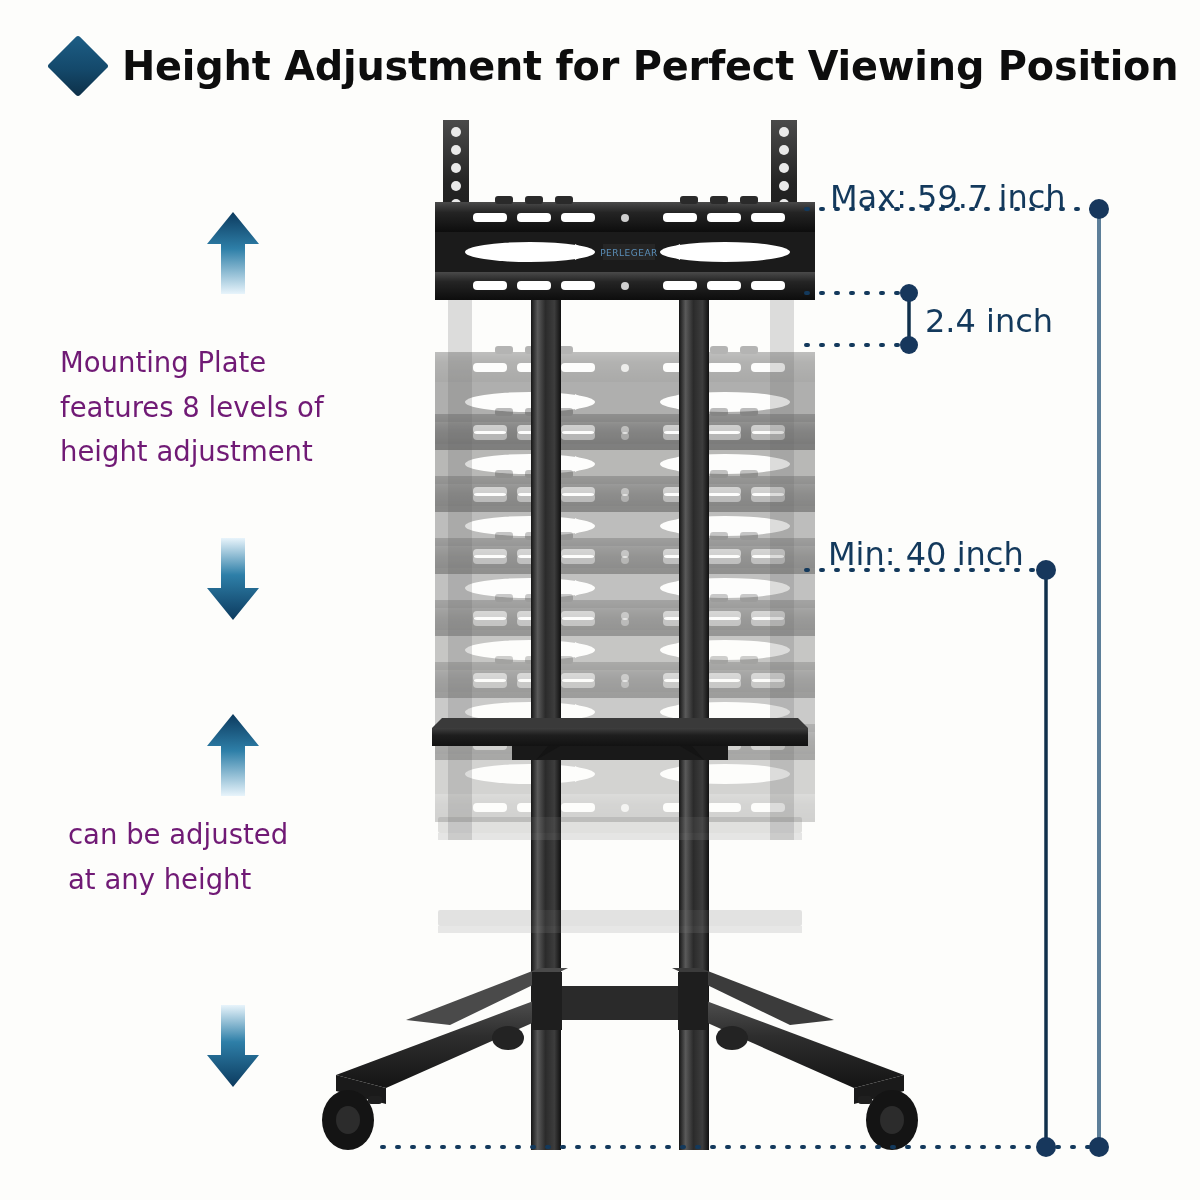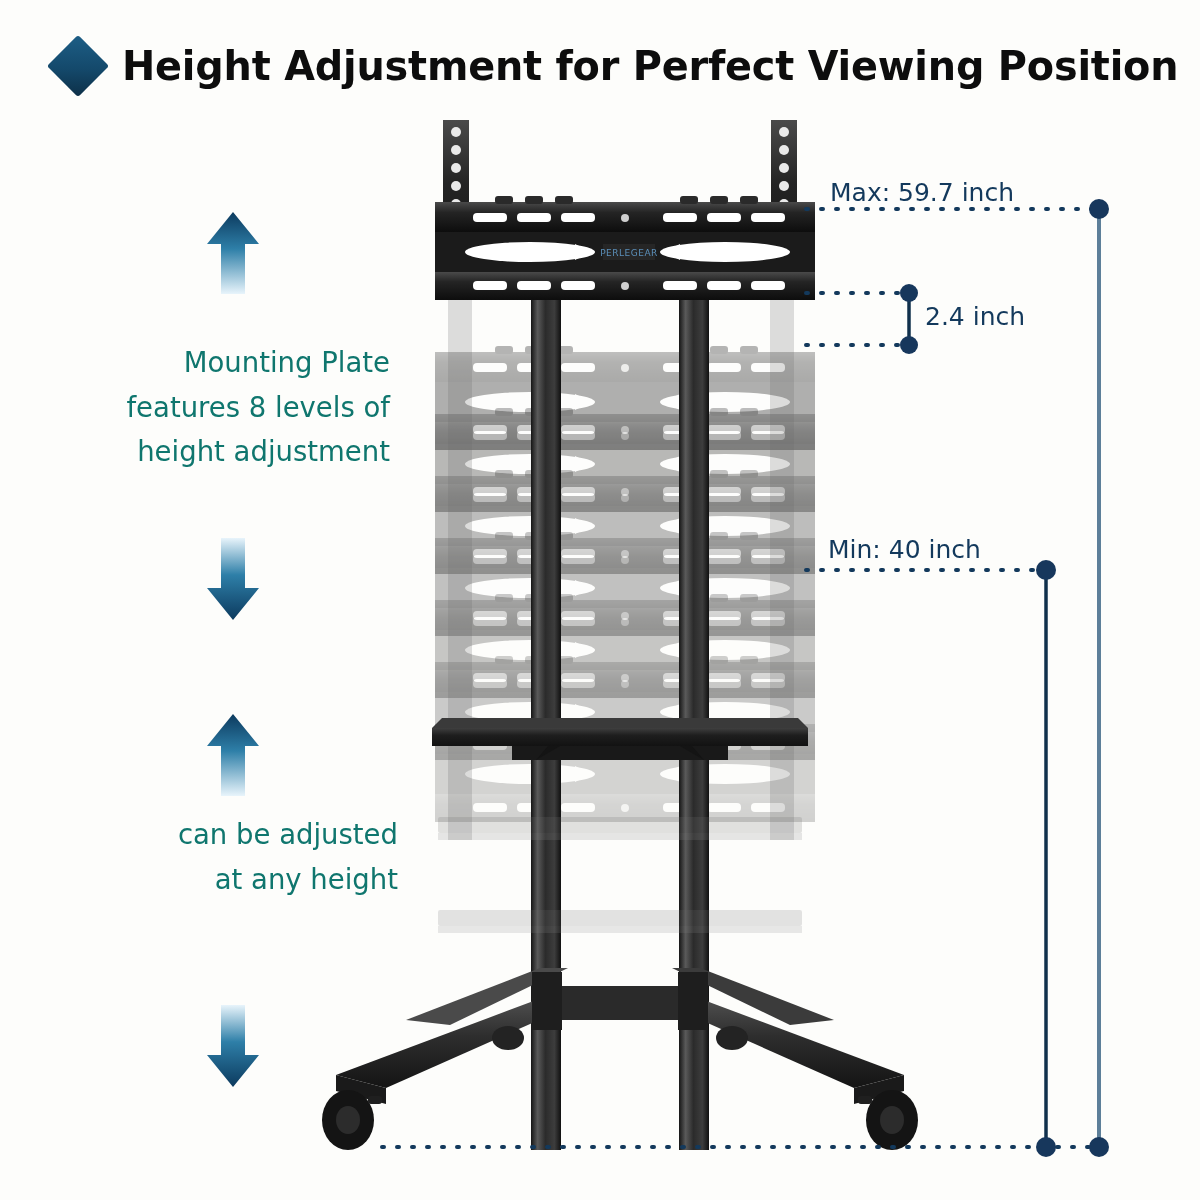--- a/index.html
+++ b/index.html
@@ -29,23 +29,23 @@
     font-size:41px;font-weight:bold;color:#0d0d0d;
     letter-spacing:-0.2px;white-space:nowrap;
     line-height:1;
     transform:scaleX(0.97);
     transform-origin:left center;
   }
 
   
   .callout{
     position:absolute;
-    text-align:right;
+    text-align:left;
     font-family:"DejaVu Sans", sans-serif;
-    font-size:27.5px;color:#0f766e;
+    font-size:27.5px;color:#701a75;
     line-height:1.62;
     width:330px;
     font-weight:500;
   }
   #callout-mount{left:60px;top:340px;}
   #callout-shelf{left:68px;top:812px;}
   .callout .ln{display:block;white-space:nowrap;}
 
   
   .arrow{position:absolute;width:56px;height:84px;}
@@ -54,21 +54,21 @@
   
   #product{position:absolute;left:300px;top:120px;width:640px;height:1030px;}
   #product svg{display:block;width:100%;height:100%;}
 
   
   #dims{position:absolute;left:0;top:0;width:1200px;height:1200px;pointer-events:none;}
   #dims svg{display:block;width:100%;height:100%;}
   .dimlabel{
     position:absolute;
     font-family:"DejaVu Sans", sans-serif;
-    font-size:25px;color:#13395c;
+    font-size:32px;color:#13395c;
     white-space:nowrap;font-weight:500;
   }
   #lbl-max{left:830px;top:178px;}
   #lbl-min{left:828px;top:535px;text-align:right;}
   #lbl-28{left:925px;top:302px;}
 </style>
 </head>
 <body>
 
 <div id="stage">

